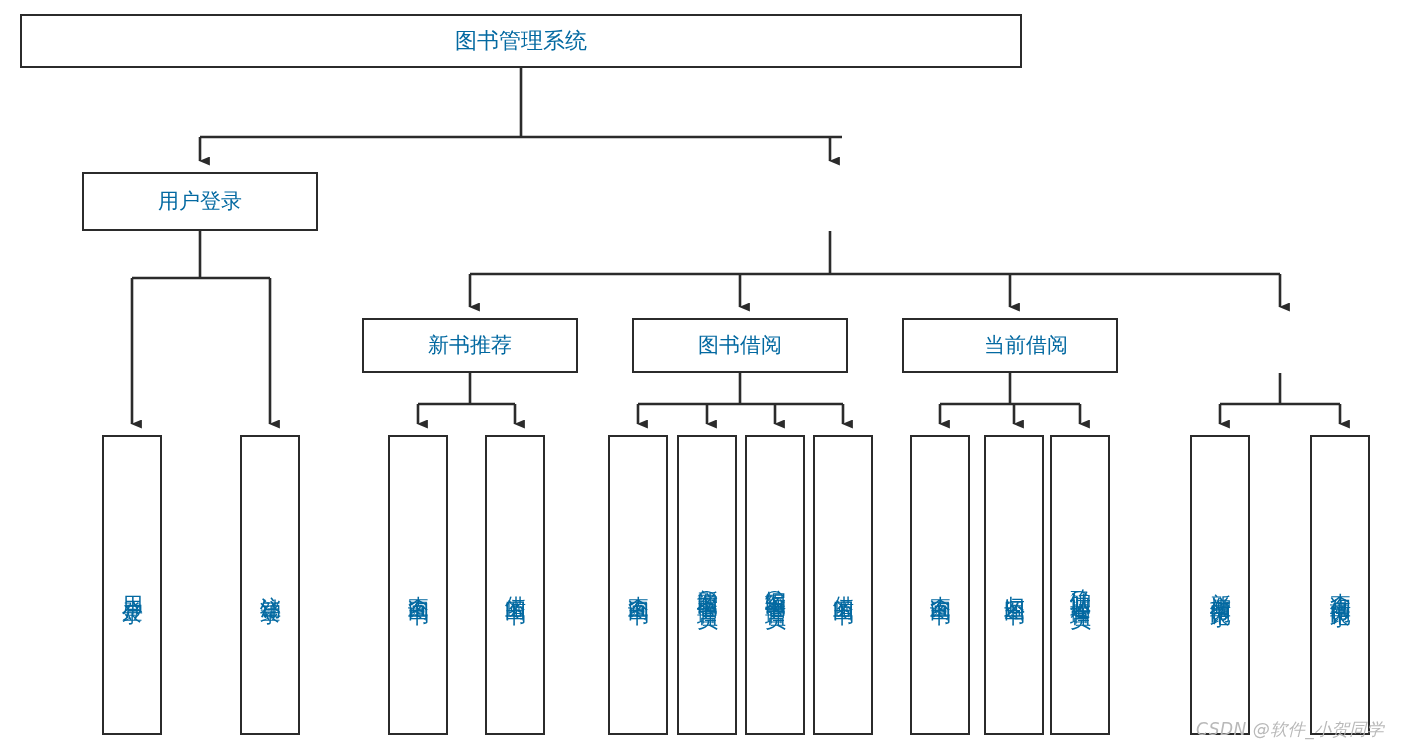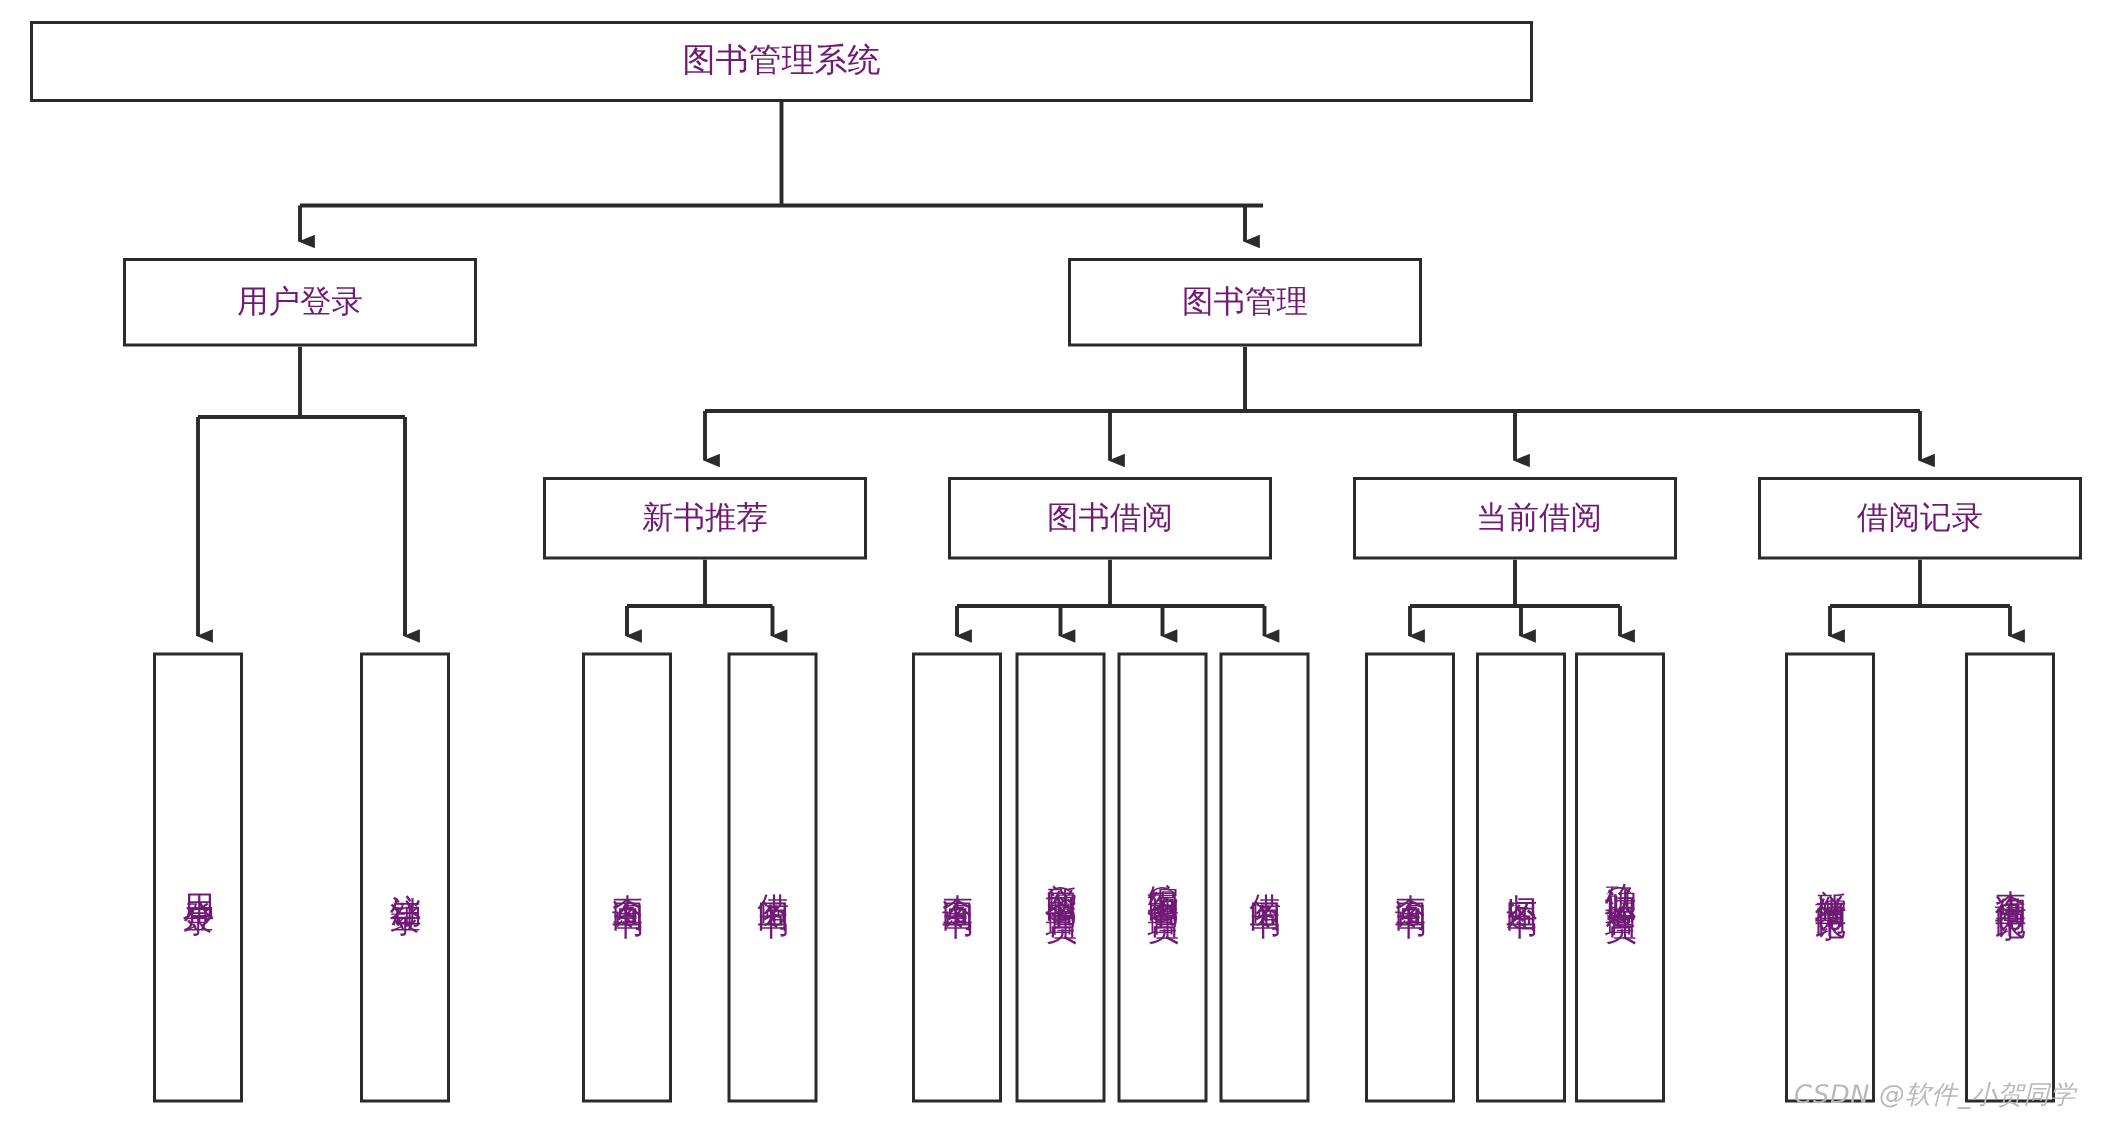--- a/index.html
+++ b/index.html
@@ -30,21 +30,21 @@
     position: absolute;
     box-sizing: border-box;
     background: #ffffff;
     border: 2px solid #2b2b2b;
     display: flex;
     align-items: center;
     justify-content: center;
     z-index: 2;
   }
   .node .label {
-    color: #701a75;
+    color: #0369a1;
     text-align: center;
     line-height: 1.12;
     white-space: pre;
   }
   .node.horizontal .label {
     font-size: 21px;
   }
   .node.root .label {
     font-size: 22px;
   }
@@ -125,35 +125,29 @@
     </g>
   </svg>
 
   <div class="node root horizontal" style="left:20px; top:14px; width:1002px; height:54px;">
     <span class="label">图书管理系统</span>
   </div>
 
   <div class="node horizontal" style="left:82px; top:172px; width:236px; height:59px;">
     <span class="label">用户登录</span>
   </div>
-  <div class="node horizontal" style="left:712px; top:172px; width:236px; height:59px;">
-    <span class="label">图书管理</span>
-  </div>
 
   <div class="node horizontal" style="left:362px; top:318px; width:216px; height:55px;">
     <span class="label">新书推荐</span>
   </div>
   <div class="node horizontal" style="left:632px; top:318px; width:216px; height:55px;">
     <span class="label">图书借阅</span>
   </div>
   <div class="node horizontal" style="left:902px; top:318px; width:216px; height:55px;padding-left:32px;">
     <span class="label">当前借阅</span>
-  </div>
-  <div class="node horizontal" style="left:1172px; top:318px; width:216px; height:55px;">
-    <span class="label">借阅记录</span>
   </div>
 
   <div class="node vertical" style="left:102px; top:435px; width:60px; height:300px;">
     <span class="label">用户登录</span>
   </div>
   <div class="node vertical" style="left:240px; top:435px; width:60px; height:300px;">
     <span class="label">注销登录</span>
   </div>
 
   <div class="node vertical" style="left:388px; top:435px; width:60px; height:300px;">

